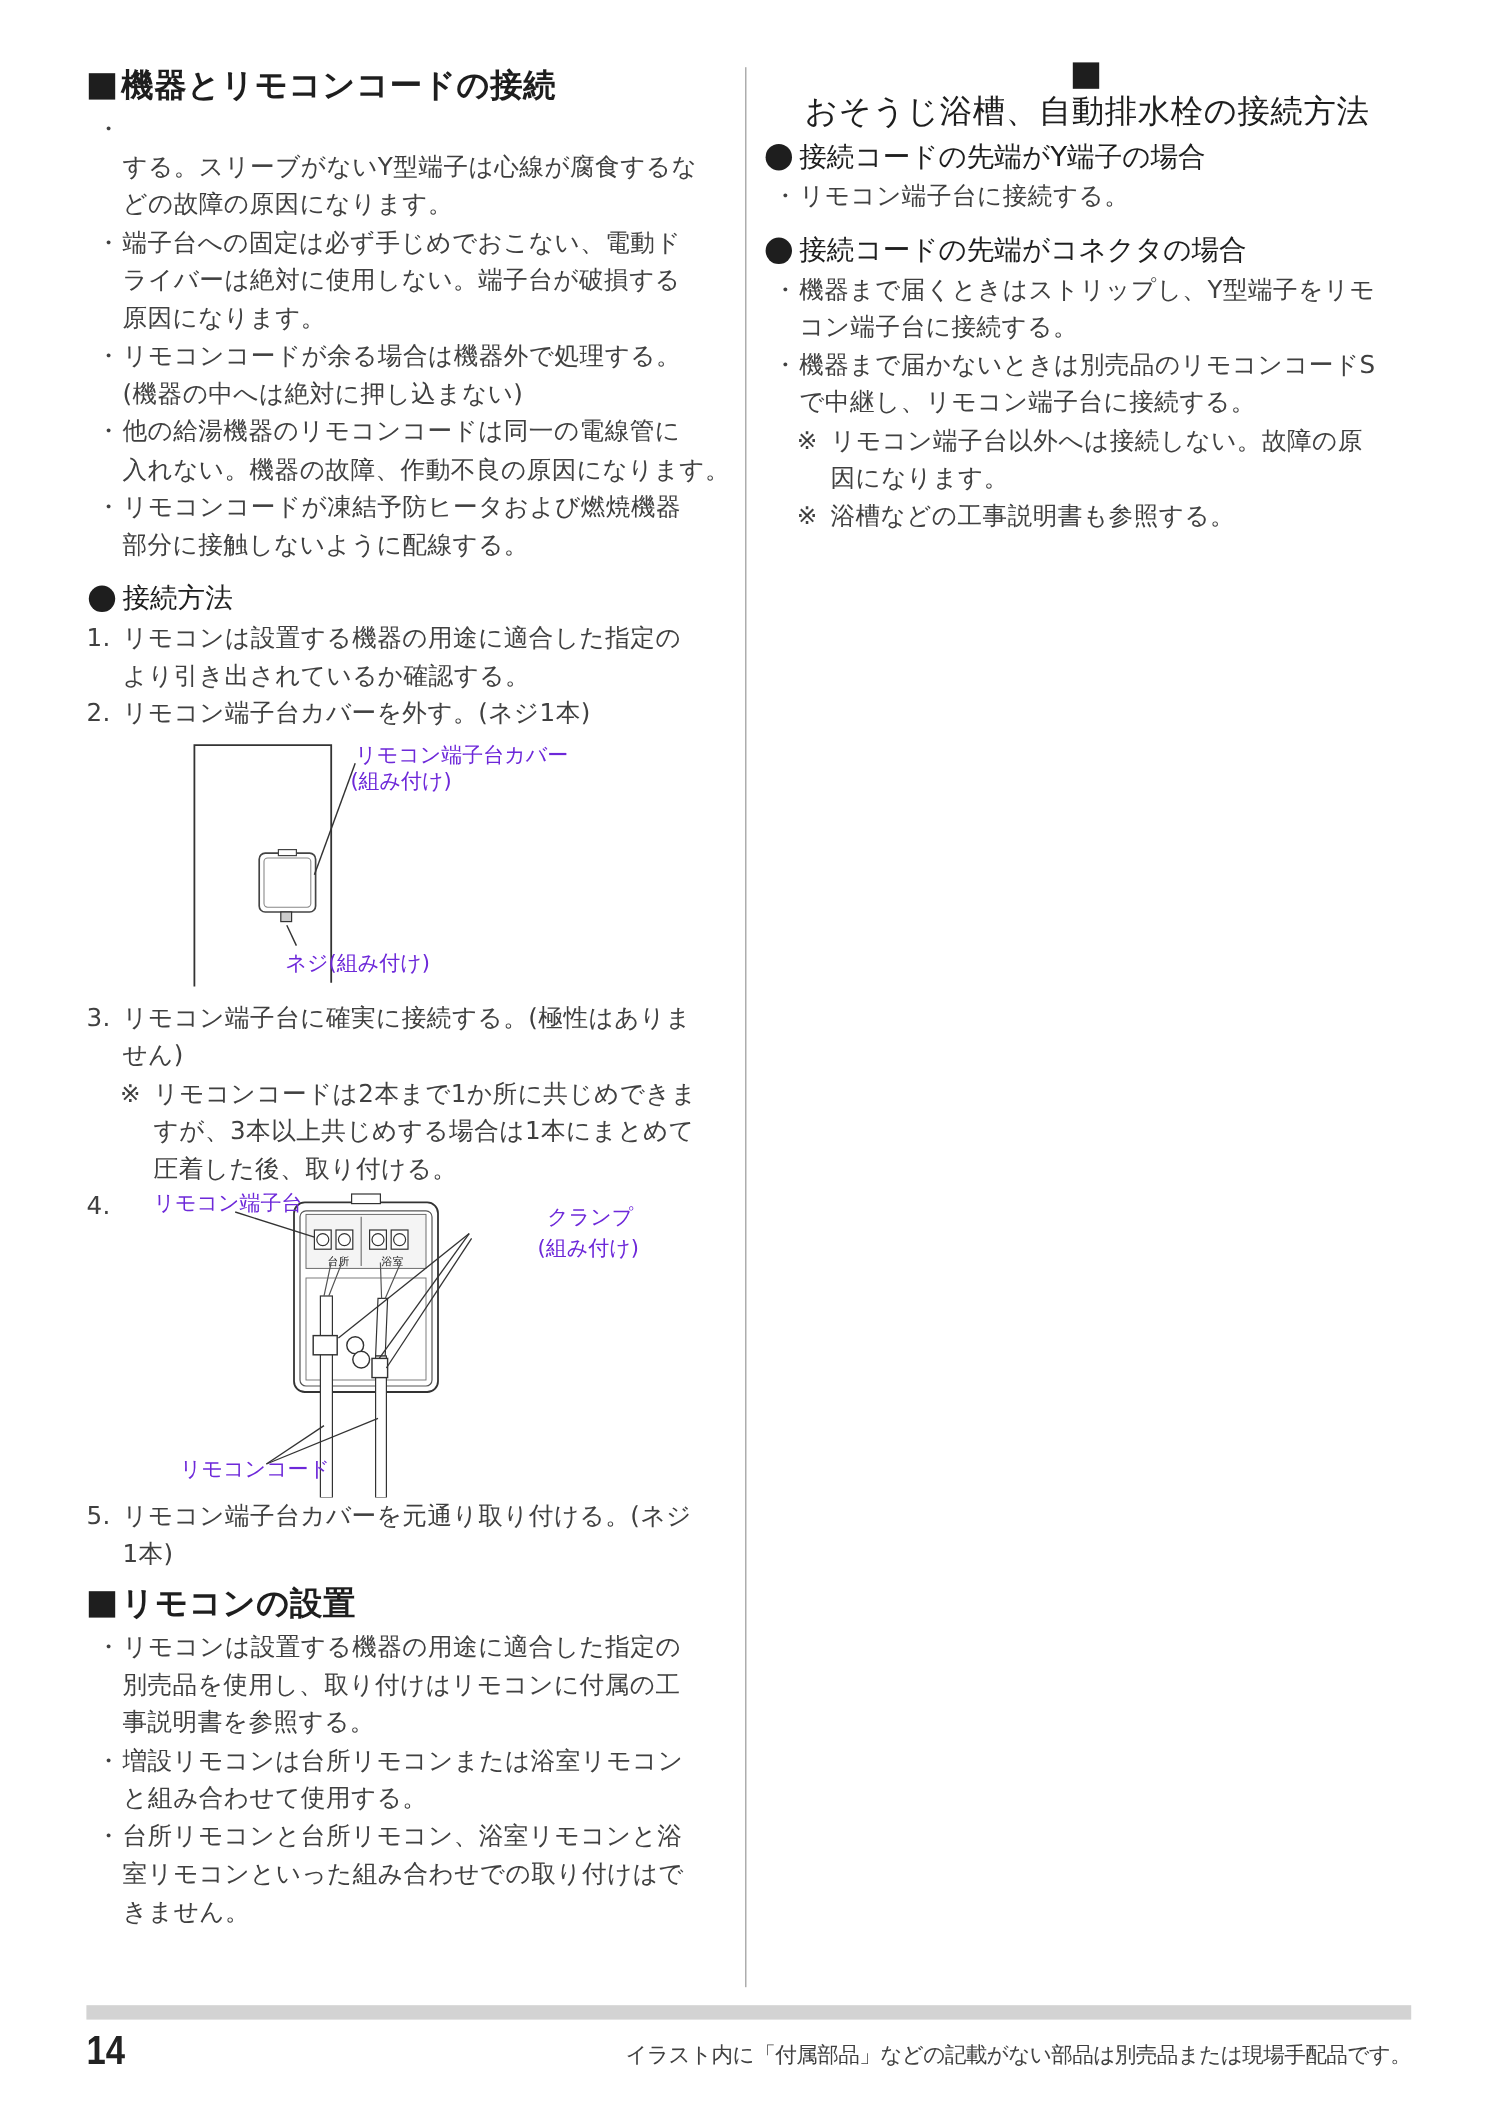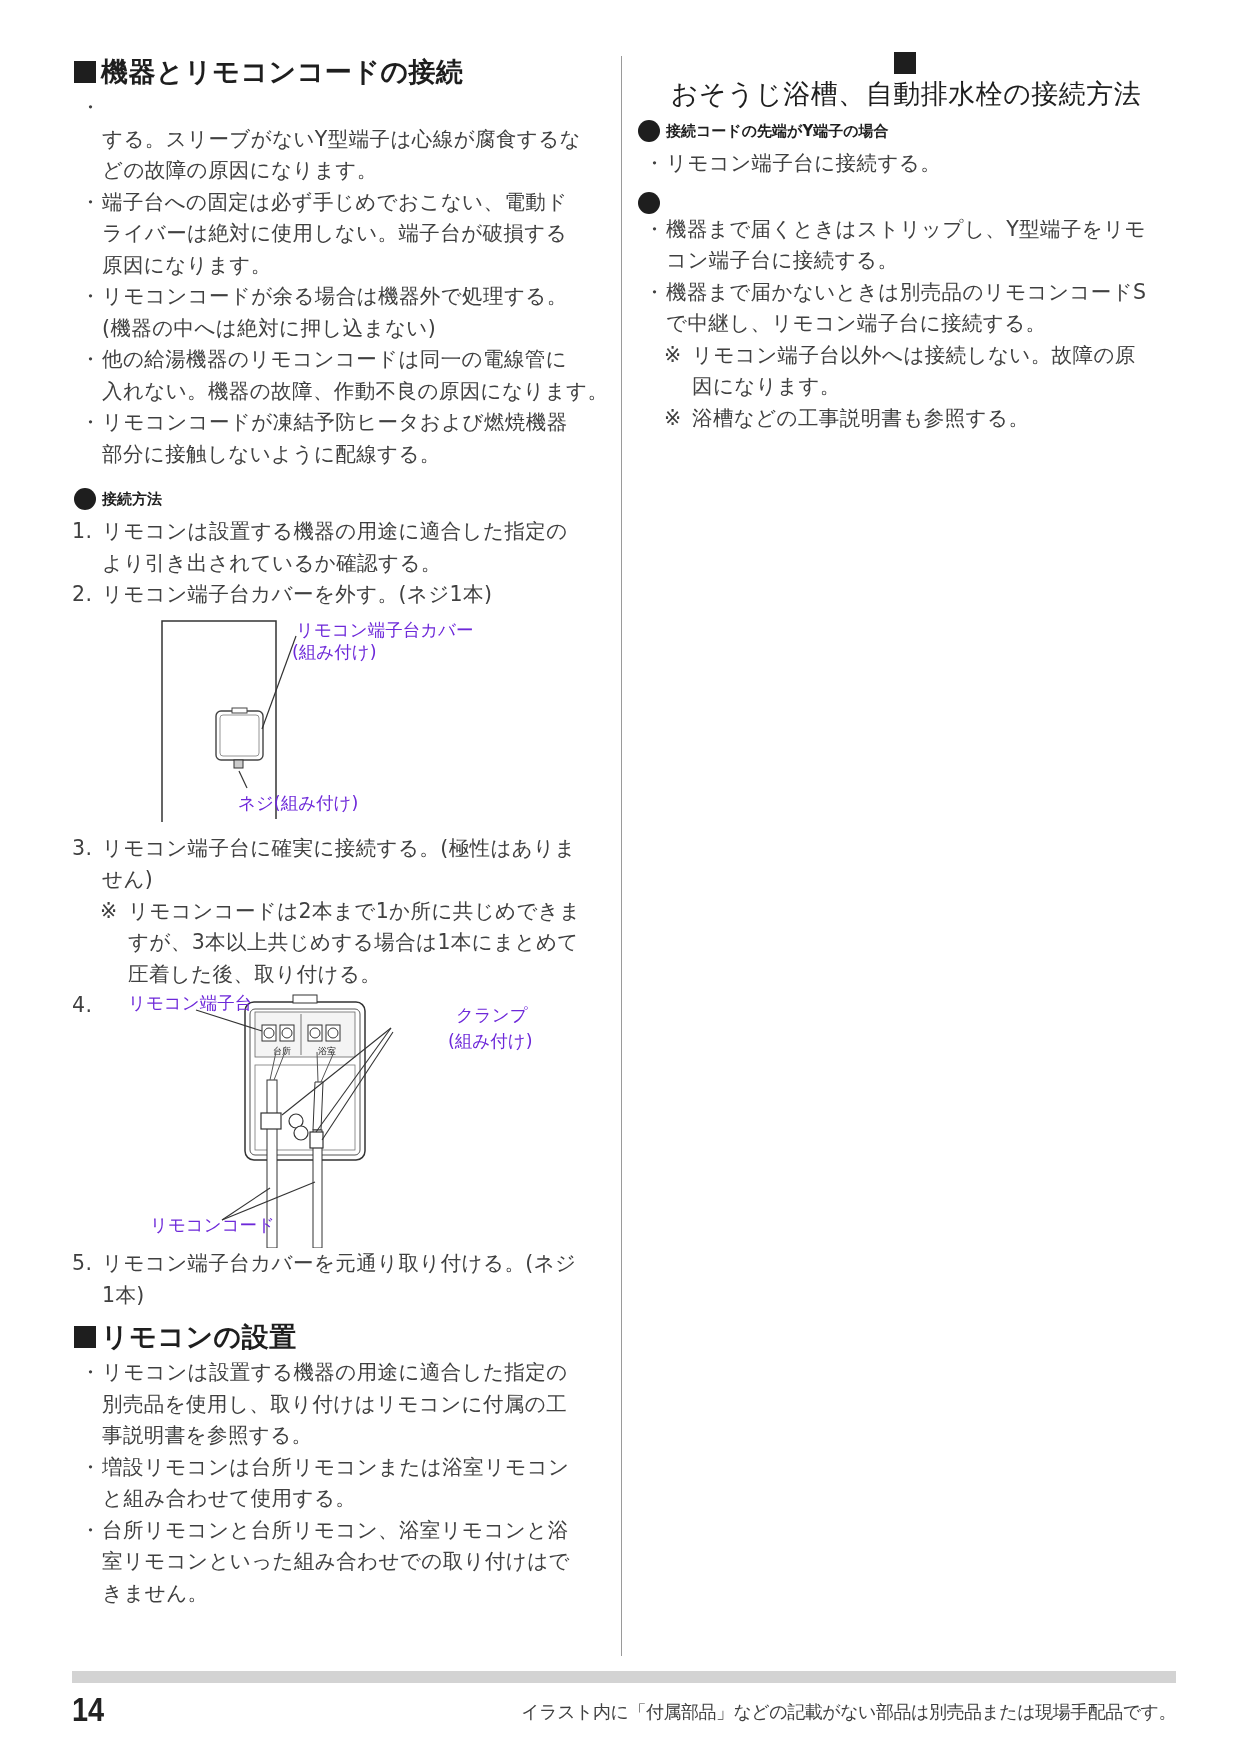--- a/index.html
+++ b/index.html
@@ -18,21 +18,21 @@
     .h-square {
       font-size: 27px; font-weight: bold; color: #1e1e1e; line-height: 40px;
       margin: 0; display: flex; align-items: center; letter-spacing: 0.5px;
     }
     .h-square .sq {
       display: inline-block; width: 22px; height: 22px; background: #1e1e1e;
       margin-right: 5px; margin-left: 2px;
     }
     .h-square.light { font-weight: normal; flex-direction: column; }
     .h-dot {
-      font-size: 15px; font-weight: bold; color: #1e1e1e; line-height: 34px;
+      font-size: 23px; font-weight: normal; color: #1e1e1e; line-height: 34px;
       margin: 0; display: flex; align-items: center;
     }
     .h-dot .dot {
       display: inline-block; width: 22px; height: 22px; border-radius: 50%;
       background: #1e1e1e; margin-right: 6px; margin-left: 2px;
     }
     .p {
       font-size: 20.5px; line-height: 31.5px; color: #404040;
       position: relative; padding-left: 30px; margin: 0; letter-spacing: 0.4px;
     }
@@ -169,20 +169,21 @@
   </h2>
   <h3 class="h-dot">
     <span class="dot"></span>
     <span>接続コードの先端がY端子の場合</span>
   </h3>
   <p class="p bullet"><span class="mk">・</span><span>リモコン端子台に接続する。</span></p>
 
   <div class="gap-m"></div>
   <h3 class="h-dot">
     <span class="dot"></span>
+    <span>接続コードの先端がコネクタの場合</span>
   </h3>
   <p class="p bullet"><span class="mk">・</span><span>機器まで届くときはストリップし、Y型端子をリモ</span><br><span>コン端子台に接続する。</span></p>
   <p class="p bullet"><span class="mk">・</span><span>機器まで届かないときは別売品のリモコンコードS</span><br><span>で中継し、リモコン端子台に接続する。</span></p>
   <p class="p note"><span class="mk">※</span><span>リモコン端子台以外へは接続しない。故障の原</span><br><span>因になります。</span></p>
   <p class="p note"><span class="mk">※</span><span>浴槽などの工事説明書も参照する。</span></p>
 </div>
 
 <div class="footer-bar"></div>
 <div class="page-number">14</div>
 <div class="footer-note">イラスト内に「付属部品」などの記載がない部品は別売品または現場手配品です。</div>

